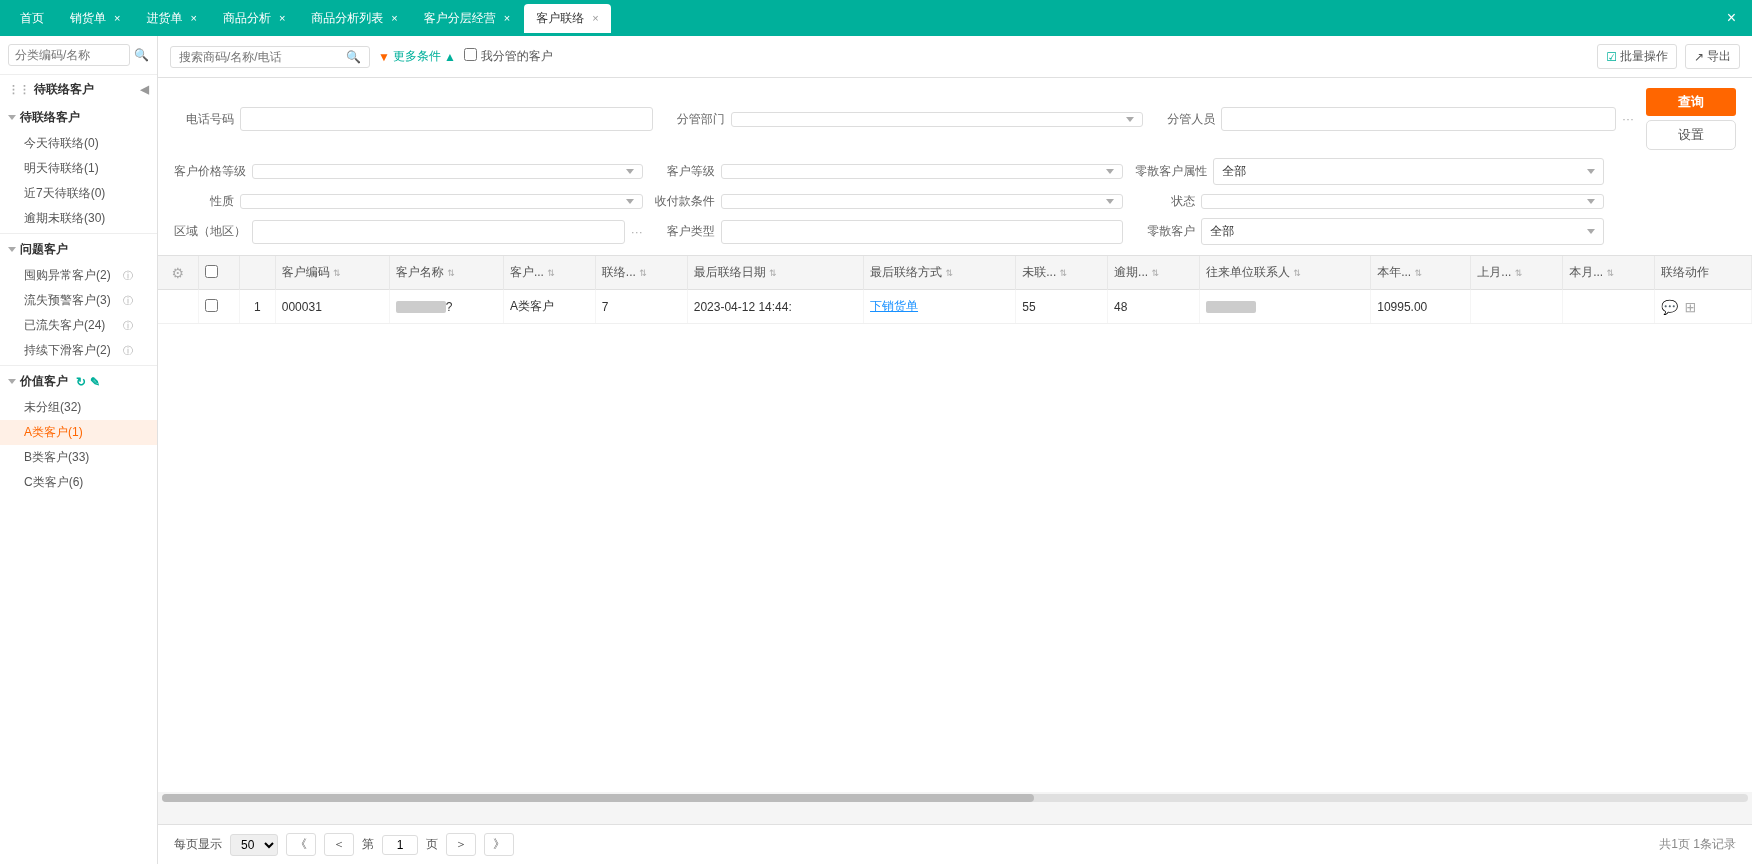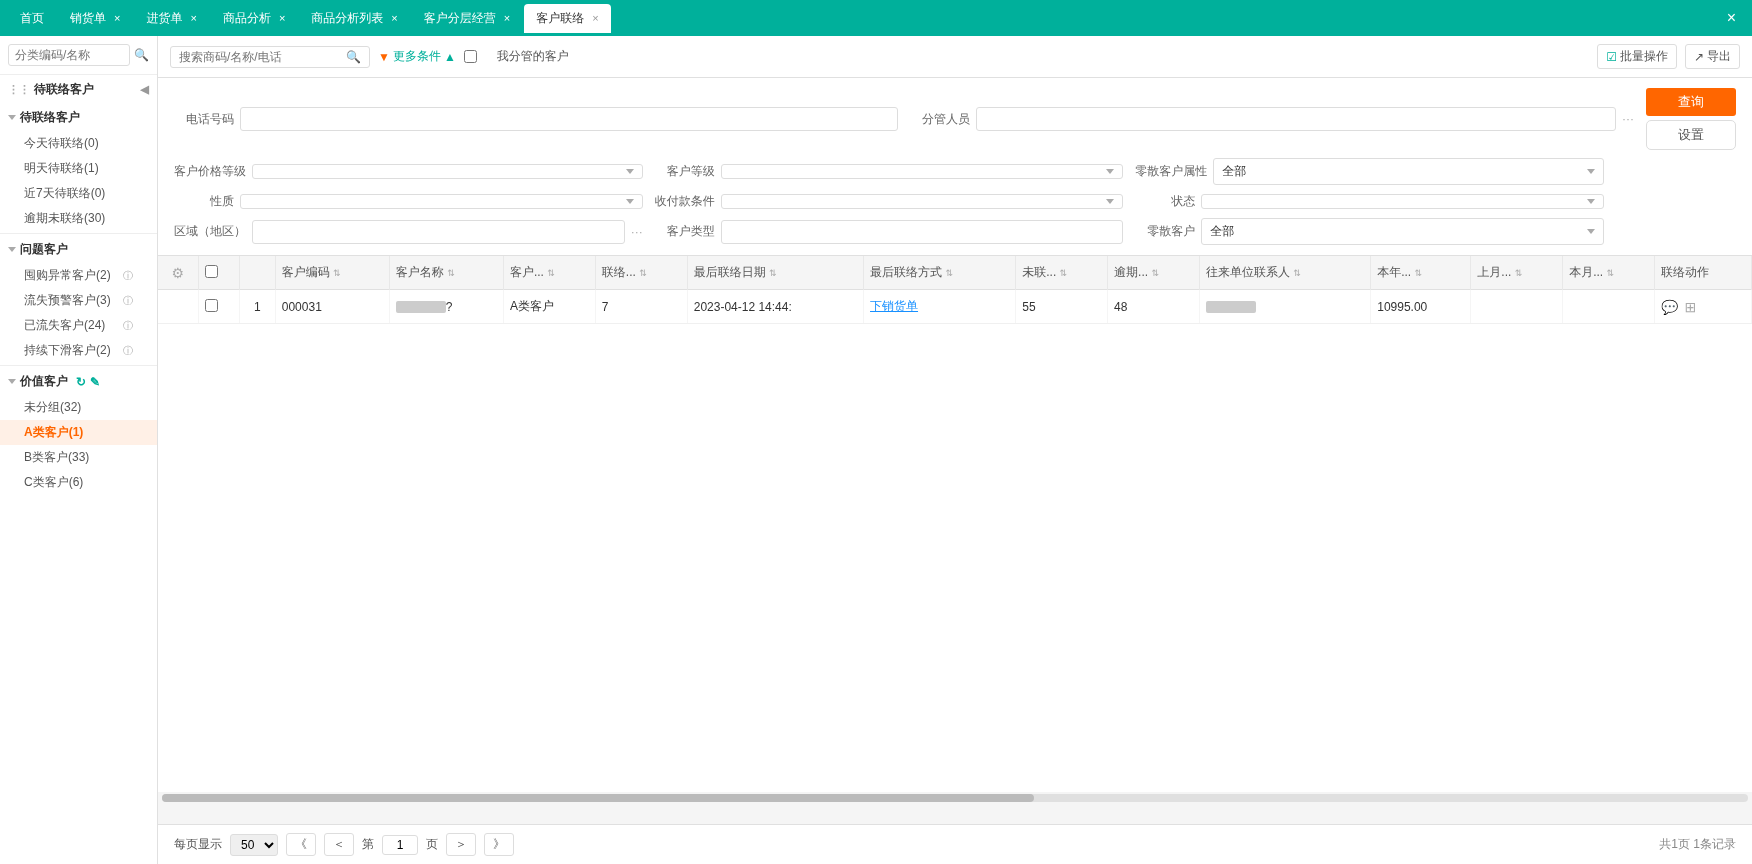--- a/index.html
+++ b/index.html
@@ -74,21 +74,21 @@
     .sidebar-section-header .collapse-icon { margin-left: auto; color: #999; font-size: 11px; }
     .sidebar-sub-item {
       padding: 4px 24px;
       color: #555;
       font-size: 12px;
       cursor: pointer;
       display: flex;
       align-items: center;
       gap: 4px;
     }
-    .sidebar-sub-item.active { background: #fff0e6; color: #ff6600; font-weight: bold; }
+    .sidebar-sub-item.active { background: #fff0e6; color: #ff6600; }
     .sidebar-sub-item .info-icon { color: #aaa; font-size: 10px; margin-left: auto; }
     .sidebar-group-header {
       display: flex;
       align-items: center;
       padding: 5px 8px;
       color: #333;
       font-weight: bold;
       cursor: pointer;
       gap: 4px;
     }
@@ -126,22 +126,22 @@
     .filter-more-btn {
       display: flex;
       align-items: center;
       gap: 3px;
       color: #00b09b;
       cursor: pointer;
       font-size: 12px;
     }
     .filter-checkbox-wrap {
       display: flex;
-      align-items: center;
-      gap: 20px;
+      align-items: flex-start;
+      gap: 4px;
       font-size: 12px;
       color: #555;
     }
     .filter-right { margin-left: auto; display: flex; gap: 8px; align-items: center; }
     .batch-op-btn {
       display: flex;
       align-items: center;
       gap: 3px;
       color: #555;
       cursor: pointer;
@@ -217,20 +217,21 @@
     }
     .filter-dots { color: #aaa; cursor: pointer; }
     .query-btn {
       background: #ff6600;
       color: #fff;
       border: none;
       border-radius: 3px;
       padding: 5px 32px;
       cursor: pointer;
       font-size: 13px;
+      font-weight: bold;
     }
     .settings-btn {
       background: #fff;
       color: #555;
       border: 1px solid #ddd;
       border-radius: 5px;
       padding: 5px 16px;
       cursor: pointer;
       font-size: 13px;
     }
@@ -497,20 +498,27 @@
         </div>
       </div>
     </div>
 
     <div class="advanced-filter">
 
       <div class="filter-row">
         <div class="filter-field">
           <label>电话号码</label>
           <input class="filter-input" style="flex: 1 1 0%;" type="text" value="">
+        </div>
+        <div class="filter-field">
+          <label>分管部门</label>
+          <div class="filter-select">
+            <span></span>
+            <span class="arrow triangle-down"></span>
+          </div>
         </div>
         <div class="filter-field">
           <label>分管人员</label>
           <input class="filter-input" style="flex: 1 1 0%;" type="text" value="">
           <span class="filter-dots">···</span>
         </div>
         <div class="filter-actions">
           <button class="query-btn">查询</button>
           <button class="settings-btn">设置</button>
         </div>

